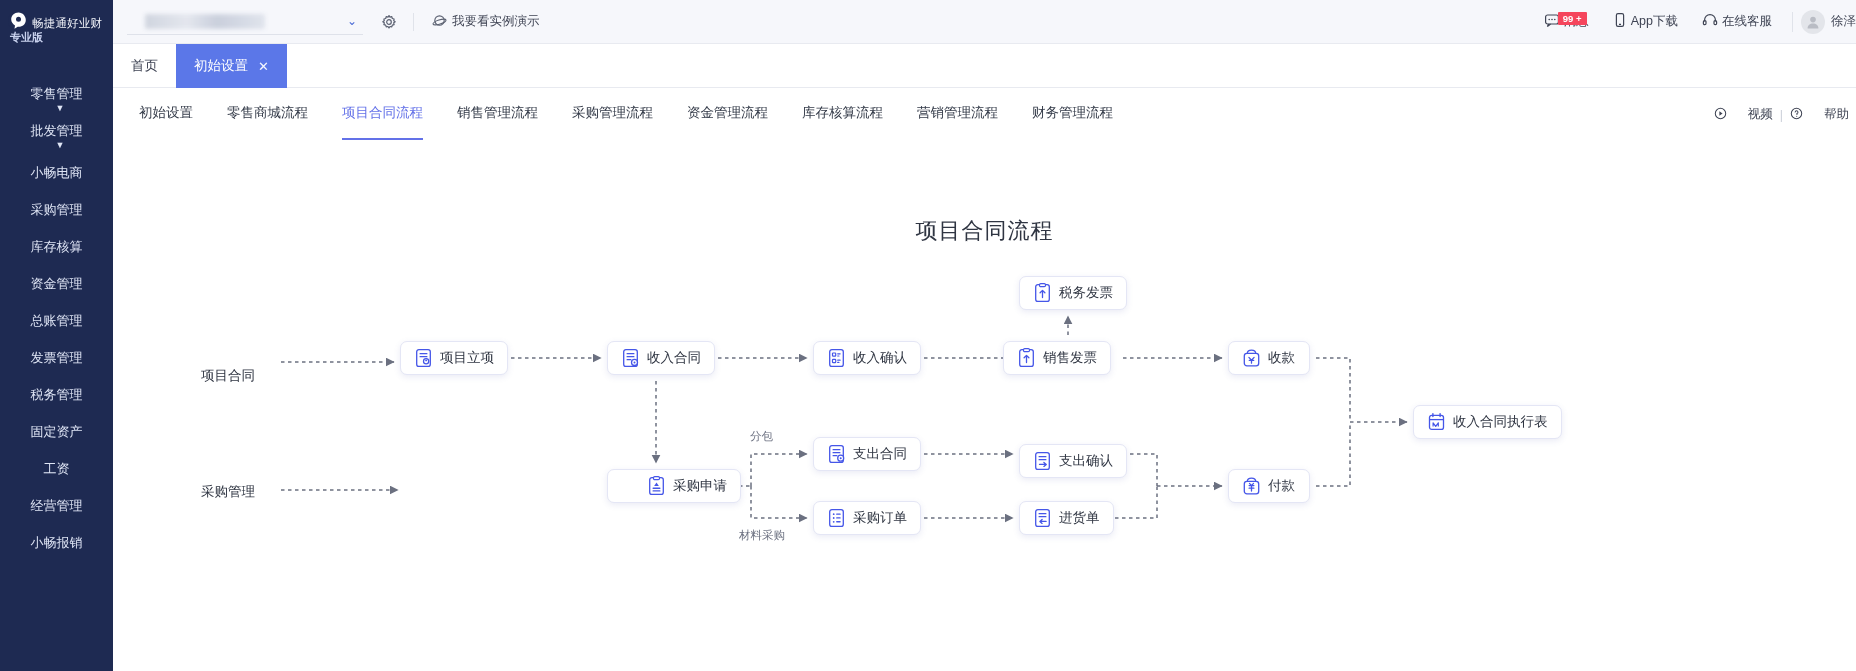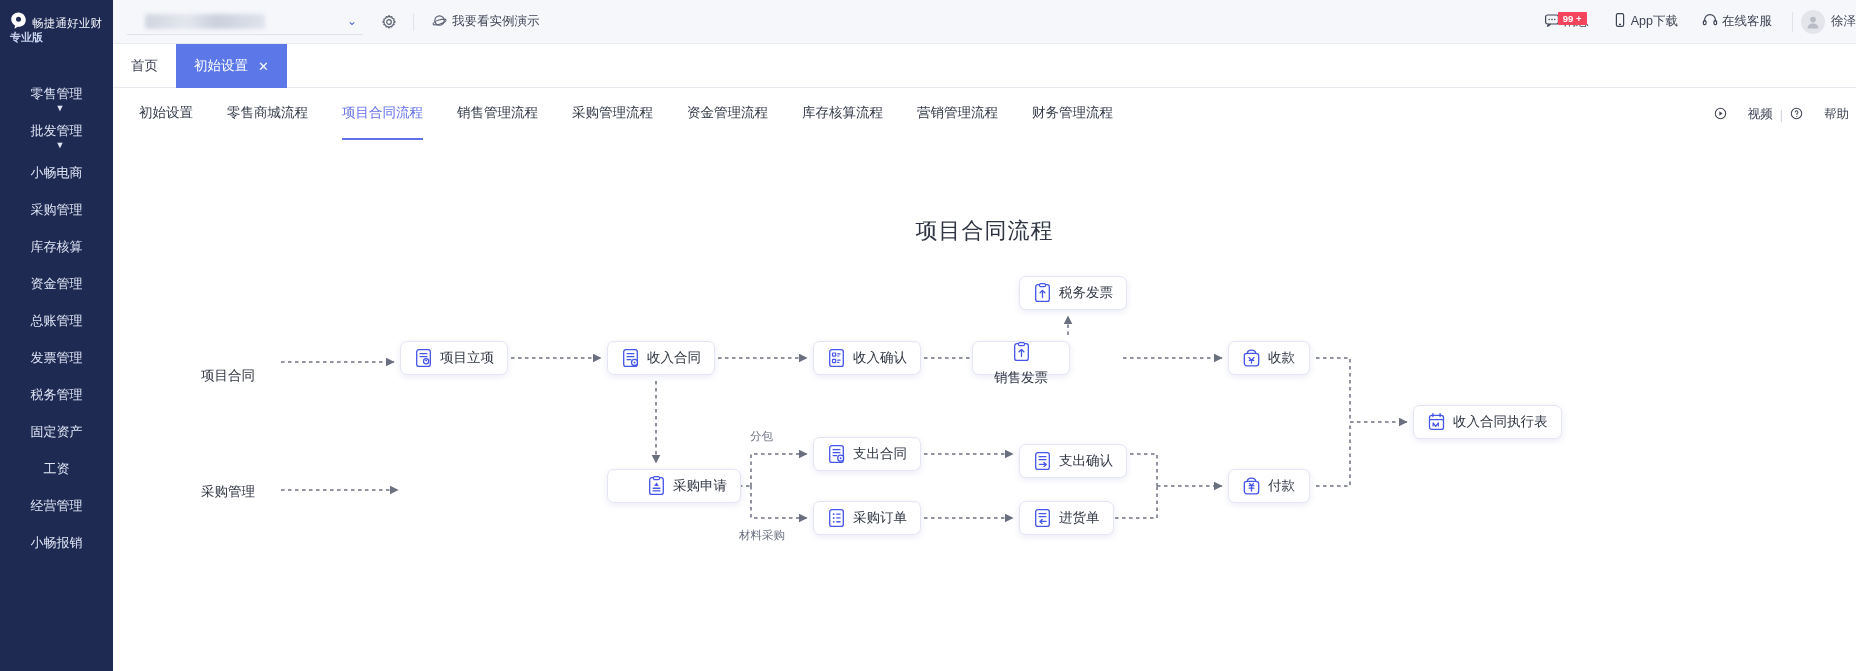--- a/index.html
+++ b/index.html
@@ -382,21 +382,21 @@
               <rect x="5" y="6.2" width="0" height="1.3" rx=".6" fill="#4556e8"></rect>
               <rect x="9.6" y="5.2" width="3.6" height="1.2" rx=".6" fill="#4556e8"></rect>
               <rect x="9.6" y="7.4" width="2.4" height="1.2" rx=".6" fill="#4556e8"></rect>
               <rect x="5" y="11.4" width="3.2" height="3.2" rx=".6" fill="none" stroke="#4556e8" stroke-width="1.2"></rect>
               <rect x="9.6" y="11.6" width="3.6" height="1.2" rx=".6" fill="#4556e8"></rect>
               <rect x="9.6" y="13.8" width="2.4" height="1.2" rx=".6" fill="#4556e8"></rect>
             </svg>
           </span>
           <span>收入确认</span>
         </div>
-        <div class="node" style="left: 859px; top: 200px; min-width: 98px; flex-direction: column;">
+        <div class="node" style="left: 890px; top: 200px; min-width: 98px;">
           <span>
             <svg width="19" height="20" viewBox="0 0 18 20">
               <rect x="2.2" y="1.6" width="13.6" height="16.8" rx="2.2" fill="none" stroke="#4556e8" stroke-width="1.3"></rect>
               <rect x="6" y="0.6" width="6" height="3" rx="1.2" fill="#fff" stroke="#4556e8" stroke-width="1.2"></rect>
               <path d="M9 14.6V7.4M9 7.4l-2.4 2.4M9 7.4l2.4 2.4" fill="none" stroke="#4556e8" stroke-width="1.3" stroke-linecap="round"></path>
             </svg>
           </span>
           <span>销售发票</span>
         </div>
         <div class="node" style="left: 906px; top: 135px; min-width: 98px;">

